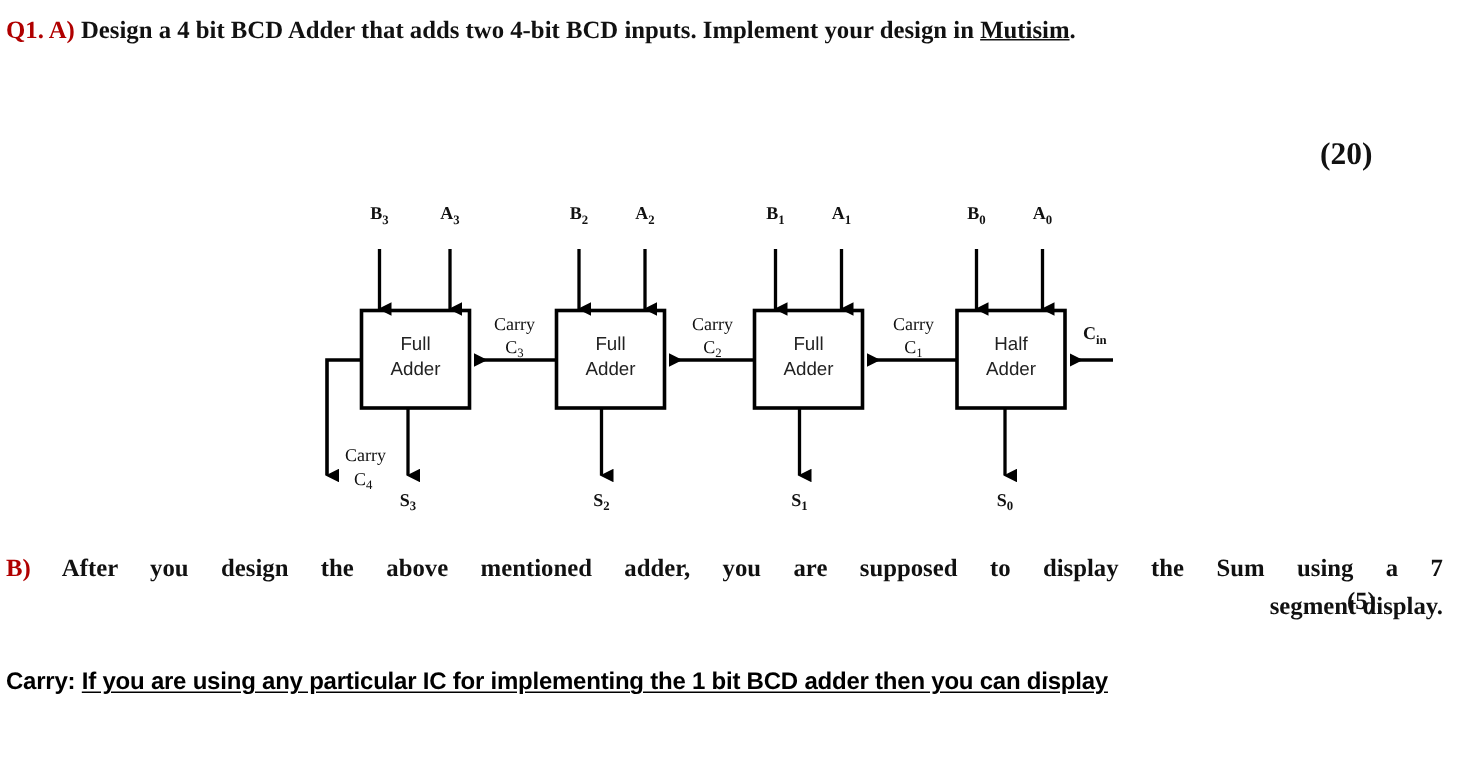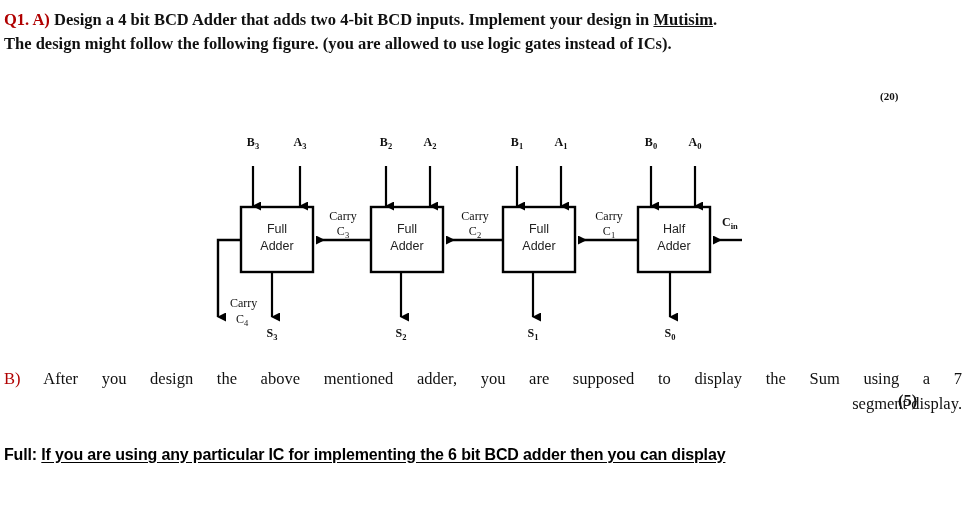--- a/index.html
+++ b/index.html
@@ -34,42 +34,42 @@
   .qa-line { white-space: nowrap; }
   .q-label { color: #b00000; }
   .ul { text-decoration: underline; }
 
   .marks-20 {
     position: absolute;
     left: 880px;
     top: 90px;
     font-family: "Liberation Serif", serif;
     font-weight: bold;
-    font-size: 11px;
+    font-size: 21px;
     color: #111111;
   }
 
   
   .diagram {
     position: absolute;
     left: 0px;
     top: 120px;
     width: 973px;
     height: 230px;
   }
   .diagram svg { display: block; }
 
   
   .qb-block {
     position: absolute;
     left: 4px;
     top: 366px;
     width: 958px;
     font-family: "Liberation Serif", serif;
-    font-weight: normal;
+    font-weight: bold;
     font-size: 16.5px;
     line-height: 25px;
     color: #111111;
   }
   .qb-line1 {
     display: block;
     text-align: justify;
     text-align-last: justify;
   }
   .qb-line2 { display: block; text-align: right; }
@@ -120,21 +120,20 @@
     fill: #111111;
   }
 </style>
 </head>
 <body>
 
 <div class="page">
 
   <div class="qa-block">
     <div class="qa-line"><span class="q-label">Q1. A)</span><span> Design a 4 bit BCD Adder that adds two 4-bit BCD inputs. Implement your design in </span><span class="ul">Mutisim</span><span>.</span></div>
-    <div class="qa-line">The design might follow the following figure. (you are allowed to use logic gates instead of ICs).</div>
   </div>
   <div class="marks-20">(20)</div>
 
   <div class="diagram">
     <svg width="973" height="230" viewBox="0 0 973 230" xmlns="http://www.w3.org/2000/svg">
       <defs>
         <marker id="arr-down" markerWidth="9" markerHeight="9" refX="4.5" refY="8" orient="auto" markerUnits="userSpaceOnUse">
           <path d="M0,0 L9,0 L4.5,9 Z" fill="#000000"></path>
         </marker>
         <marker id="arr-left" markerWidth="9" markerHeight="9" refX="8" refY="4.5" orient="auto" markerUnits="userSpaceOnUse">
@@ -239,16 +238,16 @@
     </svg>
   </div>
 
   <div class="qb-block">
     <span class="qb-line1"><span class="q-label">B)</span><span> After you design the above mentioned adder, you are supposed to display the Sum using a 7</span></span>
     <span class="qb-line2">segment display.</span>
   </div>
   <div class="marks-5">(5)</div>
 
   <div class="note-block">
-    <span class="note-line"><span class="note-label">Full: </span><span class="note-body">If you are using any particular IC for implementing the 6 bit BCD adder then you can display</span></span>
+    <span class="note-line"><span class="note-label">Carry: </span><span class="note-body">If you are using any particular IC for implementing the 1 bit BCD adder then you can display</span></span>
   </div>
 
 </div>
 
 </body></html>

